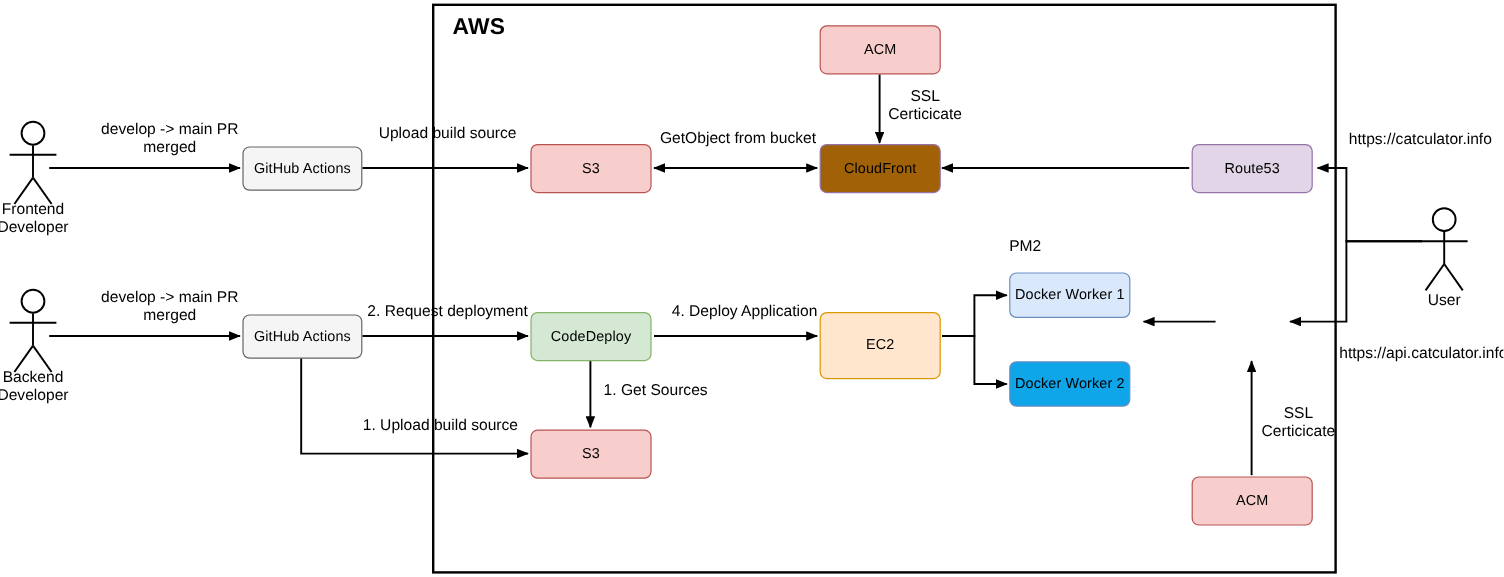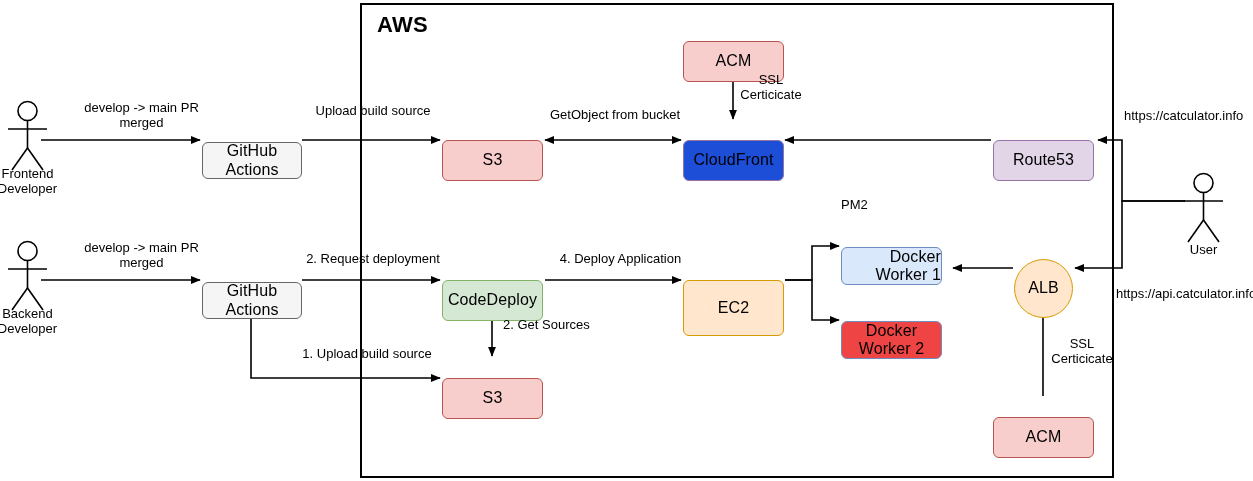--- a/index.html
+++ b/index.html
@@ -1,26 +1,26 @@
 <!DOCTYPE html>
 <html><head>
 <meta charset="utf-8">
 <style>
   html,body{margin:0;padding:0;background:#ffffff;}
   body{width:1253px;height:481px;font-family:"Liberation Sans",sans-serif;color:#000;}
   #stage{position:relative;width:1253px;height:481px;overflow:hidden;background:#fff;}
   svg#wires{position:absolute;left:0;top:0;width:1253px;height:481px;}
 
   .node{position:absolute;box-sizing:border-box;border-radius:6px;border:1.4px solid #000;
-        display:flex;align-items:center;justify-content:center;font-size:16px;line-height:1.15;
-        text-align:center;letter-spacing:.1px;margin-top:20px;}
+        display:flex;align-items:center;justify-content:center;font-size:12px;line-height:1.15;
+        text-align:center;letter-spacing:.1px;}
   .node.round{border-radius:50%;}
   .lbl{position:absolute;font-size:13px;line-height:15px;text-align:center;white-space:pre;color:#000;}
   .actor-name{position:absolute;font-size:13px;line-height:15px;text-align:center;white-space:pre;}
-  .aws-title{position:absolute;font-size:22px;font-weight:bold;letter-spacing:.3px;}
+  .aws-title{position:absolute;font-size:19px;font-weight:bold;letter-spacing:.3px;}
 </style>
 </head>
 <body>
 
 <div id="stage">
 
   <svg id="wires" viewBox="0 0 1253 481">
     <defs>
       <marker id="ah" markerWidth="10" markerHeight="8" refX="9.2" refY="4" orient="auto" markerUnits="userSpaceOnUse">
         <path d="M0,0 L10,4 L0,8 z" fill="#000"></path>
@@ -96,21 +96,21 @@
   </div>
 
   <div class="node" style="left:442px;top:120px;width:101px;height:41px;background:#f8cecc;border-color:#b85450;">
     <span>S3</span>
   </div>
 
   <div class="node" style="left:683px;top:21px;width:101px;height:41px;background:#f8cecc;border-color:#b85450;">
     <span>ACM</span>
   </div>
 
-  <div class="node" style="left:683px;top:120px;width:101px;height:41px;background:#1d4ed8;border-color:#9673a6;">
+  <div class="node" style="left:683px;top:120px;width:101px;height:41px;background:#a16207;border-color:#9673a6;">
     <span>CloudFront</span>
   </div>
 
   <div class="node" style="left:993px;top:120px;width:101px;height:41px;background:#e1d5e7;border-color:#9673a6;">
     <span>Route53</span>
   </div>
 
   <div class="node" style="left:202px;top:262px;width:100px;height:37px;background:#f5f5f5;border-color:#666;">
     <span>GitHub Actions</span>
   </div>
@@ -124,27 +124,24 @@
   </div>
 
   <div class="node" style="left:683px;top:260px;width:101px;height:56px;background:#ffe6cc;border-color:#d79b00;">
     <span>EC2</span>
   </div>
 
   <div class="node" style="left:841px;top:227px;width:101px;height:38px;background:#dae8fc;border-color:#6c8ebf;text-align:right;">
     <span>Docker Worker 1</span>
   </div>
 
-  <div class="node" style="left:841px;top:301px;width:101px;height:38px;background:#ef4444;border-color:#6c8ebf;">
+  <div class="node" style="left:841px;top:301px;width:101px;height:38px;background:#0ea5e9;border-color:#6c8ebf;">
     <span>Docker Worker 2</span>
   </div>
 
-  <div class="node round" style="left:1014px;top:239px;width:59px;height:59px;background:#ffe6cc;border-color:#d79b00;">
-    <span>ALB</span>
-  </div>
 
   <div class="node" style="left:993px;top:397px;width:101px;height:41px;background:#f8cecc;border-color:#b85450;">
     <span>ACM</span>
   </div>
 
   <div class="aws-title" style="left:377px;top:12px;">AWS</div>
 
   <div class="actor-name" style="left: -23px; top: 166px; width: 101px; white-space: pre-line;">Frontend
 Developer</div>
   <div class="actor-name" style="left: -23px; top: 306px; width: 101px; white-space: pre-line;">Backend
@@ -163,21 +160,21 @@
 
   <div class="lbl" style="left:1124px;top:108px;width:148px;text-align:left;">https://catculator.info</div>
 
   <div class="lbl" style="left: 60px; top: 240px; width: 163px; white-space: pre-line;">develop -&gt; main PR
 merged</div>
 
   <div class="lbl" style="left:297px;top:251px;width:152px;">2. Request deployment</div>
 
   <div class="lbl" style="left:548px;top:251px;width:145px;">4. Deploy Application</div>
 
-  <div class="lbl" style="left:503px;top:317px;width:110px;text-align:left;">2. Get Sources</div>
+  <div class="lbl" style="left:503px;top:317px;width:110px;text-align:left;">1. Get Sources</div>
 
   <div class="lbl" style="left:278px;top:346px;width:178px;">1. Upload build source</div>
 
   <div class="lbl" style="left:841px;top:197px;width:40px;text-align:left;">PM2</div>
 
   <div class="lbl" style="left:1116px;top:286px;width:160px;text-align:left;">https://api.catculator.info</div>
 
   <div class="lbl" style="left: 1046px; top: 336px; width: 72px; white-space: pre-line;">SSL
 Certicicate</div>
 

